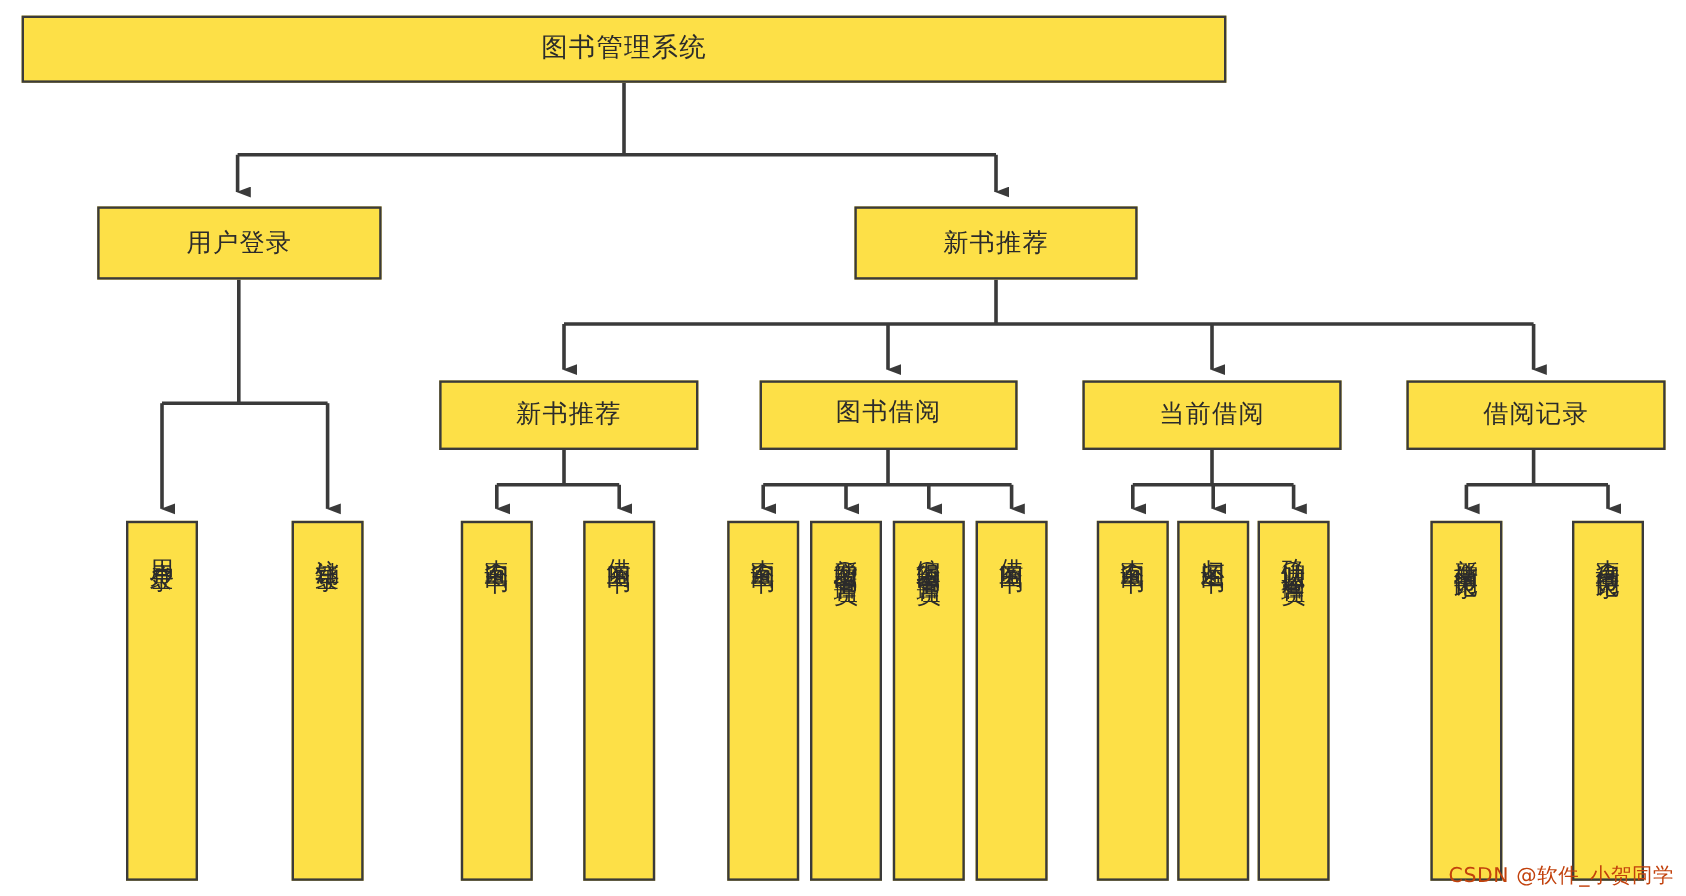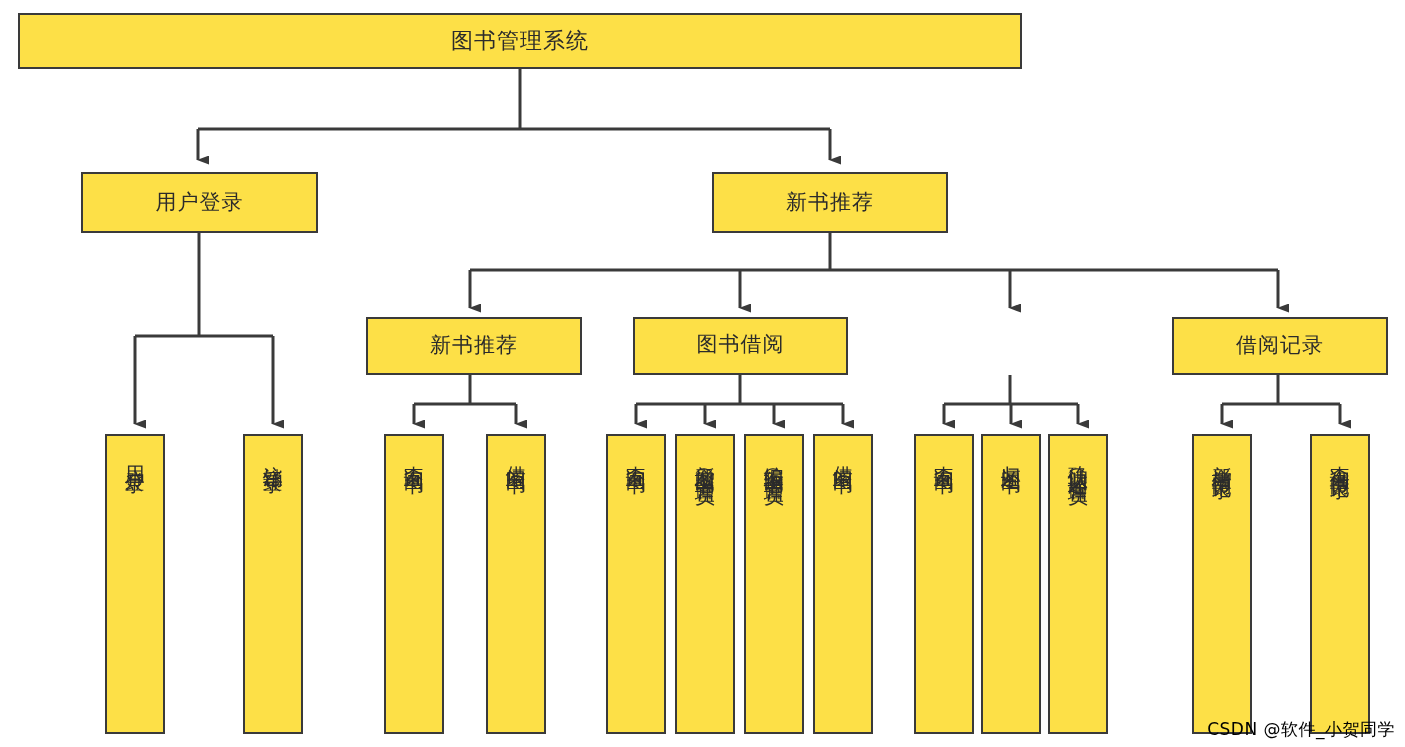--- a/index.html
+++ b/index.html
@@ -55,21 +55,21 @@
     line-height: 1.32;
     letter-spacing: 3px;
     color: #2b2b2b;
     white-space: nowrap;
   }
   .watermark {
     position: absolute;
     right: 10px;
     bottom: 6px;
     font-size: 17px;
-    color: #000000;
+    color: #c2410c;
     letter-spacing: 0.5px;
     white-space: nowrap;
   }
 </style>
 </head>
 <body>
 
 <div id="canvas">
 
   <svg id="edges" viewBox="0 0 1405 747" width="1405" height="747">
@@ -132,20 +132,23 @@
   <div class="node horiz" style="left:712px; top:172px; width:236px; height:61px;">
     <span>新书推荐</span>
   </div>
 
   <div class="node horiz" style="left:366px; top:317px; width:216px; height:58px;">
     <span>新书推荐</span>
   </div>
   <div class="node horiz" style="left:633px; top:317px; width:215px; height:58px;font-family:Liberation Mono, monospace;">
     <span>图书借阅</span>
   </div>
+  <div class="node horiz" style="left:902px; top:317px; width:216px; height:58px;">
+    <span>当前借阅</span>
+  </div>
   <div class="node horiz" style="left:1172px; top:317px; width:216px; height:58px;align-items:center;">
     <span>借阅记录</span>
   </div>
 
   <div class="node leaf" style="left:105px; top:434px; width:60px; height:300px;">
     <span class="vlabel">用户登录</span>
   </div>
   <div class="node leaf" style="left:243px; top:434px; width:60px; height:300px;">
     <span class="vlabel">注销登录</span>
   </div>

